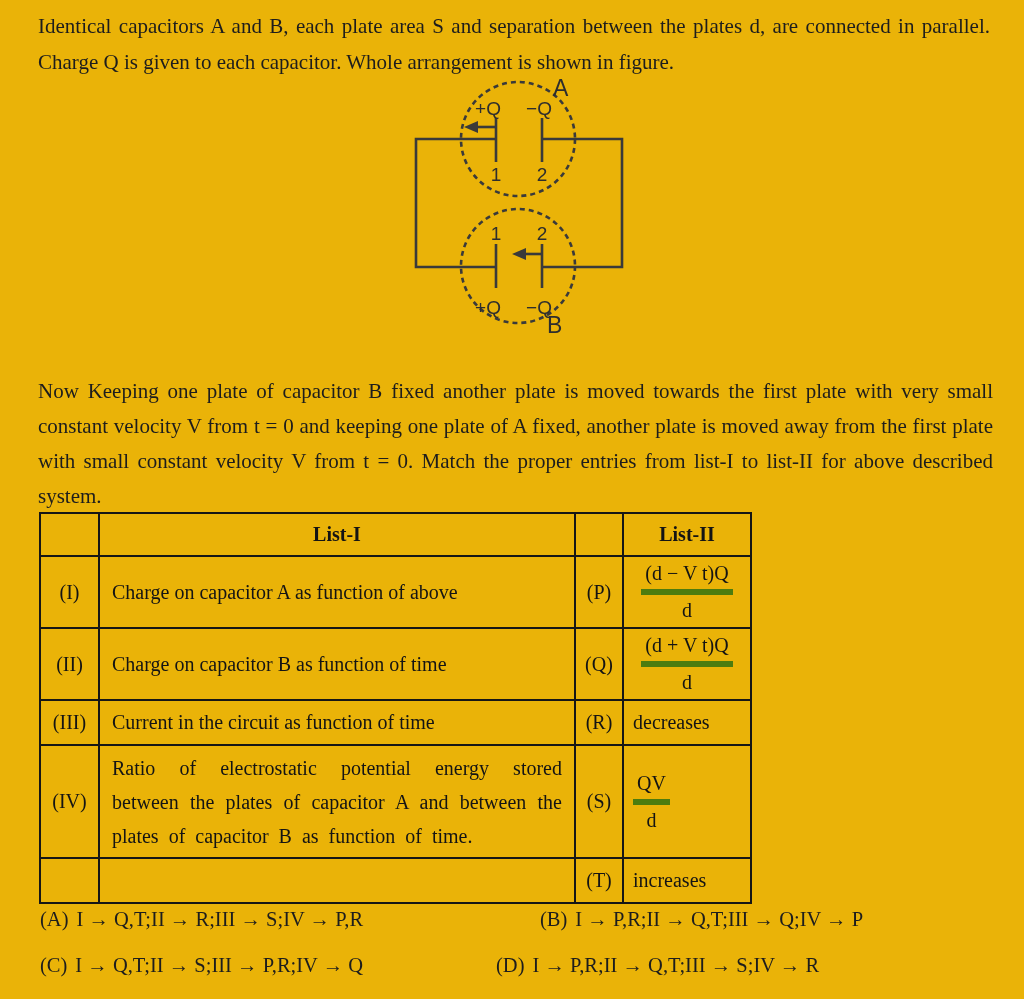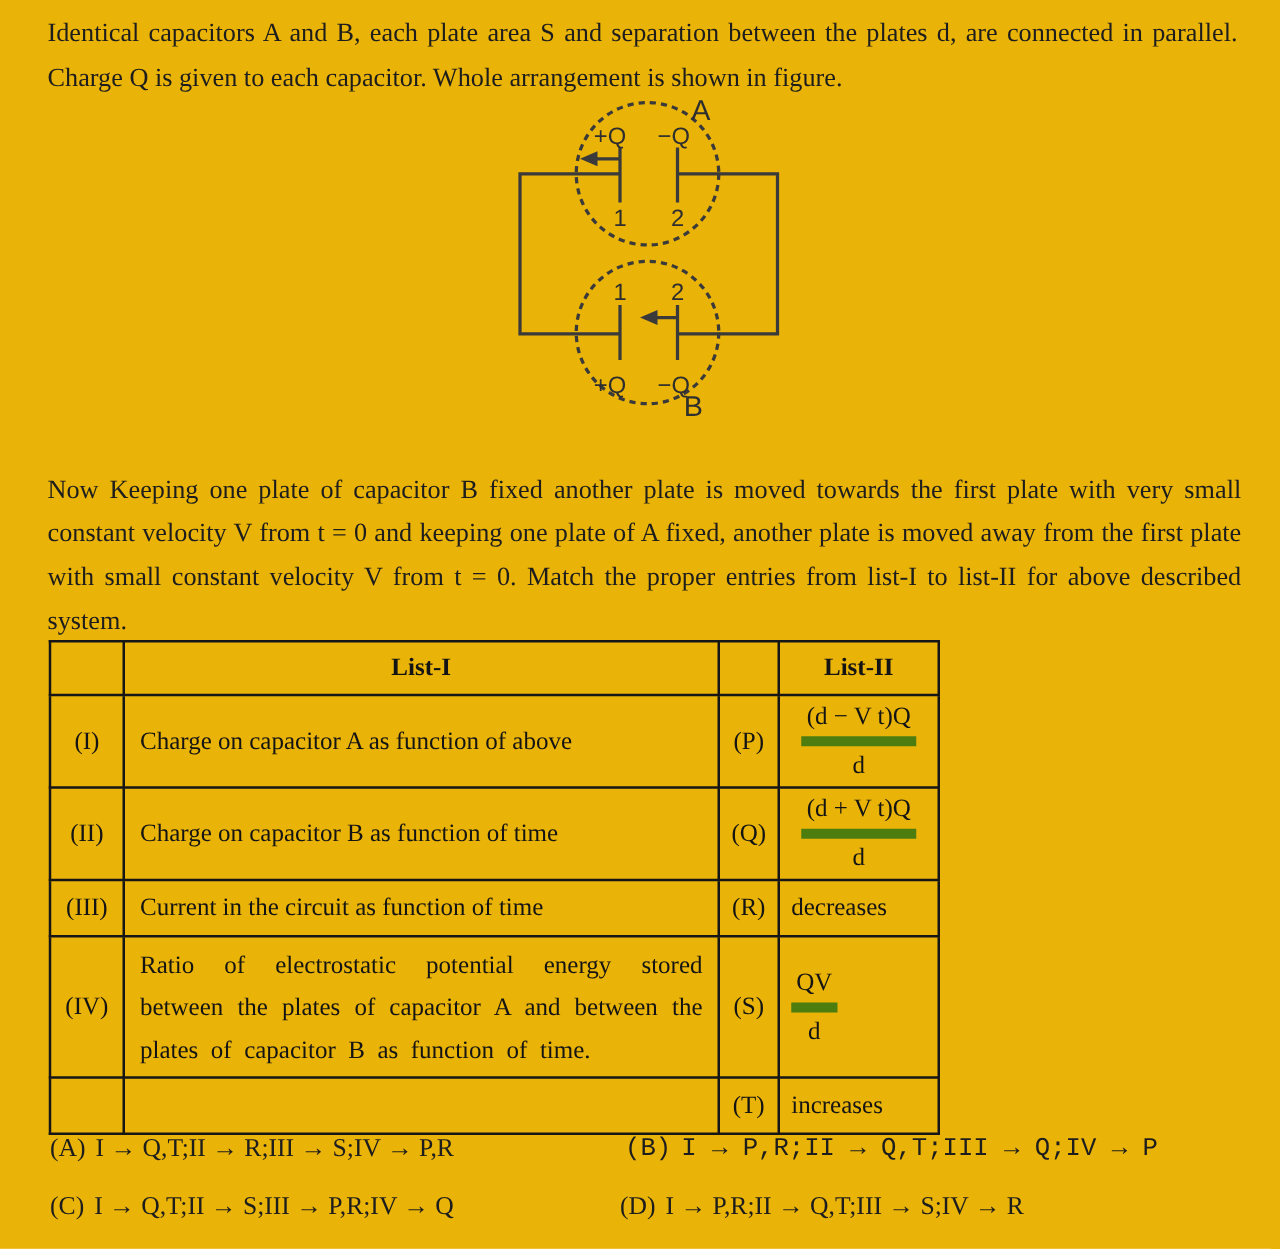--- a/index.html
+++ b/index.html
@@ -24,21 +24,21 @@
   .tr-h  td { height:43px; }
   .tr-r0 td { height:67px; }
   .tr-r1 td { height:68px; }
   .tr-r2 td { height:45px; }
   .tr-r3 td { height:113px; }
   .tr-r4 td { height:45px; }
   .just { text-align:justify; word-spacing:5px; line-height:34px; }
   .val-center { text-align:center; }
 
   .frac { display:inline-block; text-align:center; vertical-align:middle; line-height:1.25; }
-  .frac .fnum { display:block; border-bottom:8px solid #4d7c0f; padding:0 4px 3px 4px; }
+  .frac .fnum { display:block; border-bottom:6px solid #4d7c0f; padding:0 4px 3px 4px; }
   .frac .fden { display:block; padding-top:3px; }
 
   .opt { position:absolute; font-size:20.5px; color:#1d1d1d; white-space:nowrap; }
   .opt .lab { margin-right:8px; }
 </style>
 </head>
 <body>
 
 <div class="page">
 
@@ -120,21 +120,21 @@
       <td class="c-desc"></td>
       <td class="c-key">(T)</td>
       <td class="c-val">increases</td>
     </tr>
   </tbody>
     </table>
 
   <div class="opt" style="left:40px; top:908px;">
     <span class="lab">(A)</span><span>I → Q,T;II → R;III → S;IV → P,R</span>
   </div>
-  <div class="opt" style="left:500px; top:908px;font-family:Liberation Mono, monospace;">
+  <div class="opt" style="left:540px; top:908px;">
     <span class="lab">(B)</span><span>I → P,R;II → Q,T;III → Q;IV → P</span>
   </div>
   <div class="opt" style="left:40px; top:954px;">
     <span class="lab">(C)</span><span>I → Q,T;II → S;III → P,R;IV → Q</span>
   </div>
   <div class="opt" style="left:496px; top:954px;">
     <span class="lab">(D)</span><span>I → P,R;II → Q,T;III → S;IV → R</span>
   </div>
 
 </div>

